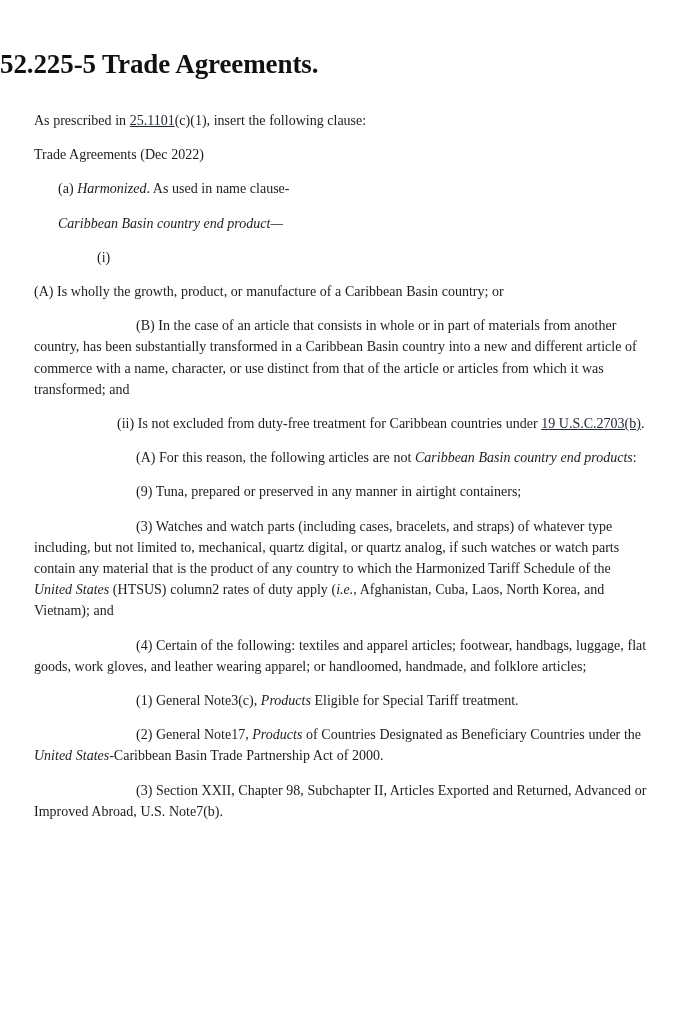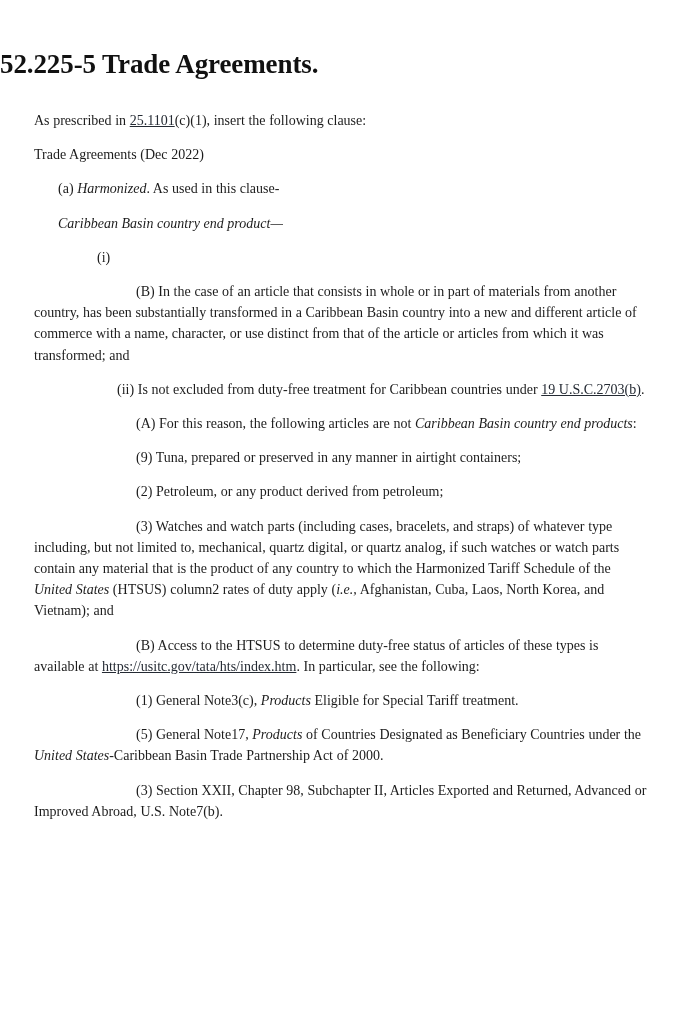--- a/index.html
+++ b/index.html
@@ -85,68 +85,68 @@
 
     <p class="para ind-0 body-start">
       <span>As prescribed in </span><a class="doclink">25.1101</a><span>(c)(1), insert the following clause:</span>
     </p>
 
     <p class="para ind-0 gap-top-sm">
       <span>Trade Agreements (Dec 2022)</span>
     </p>
 
     <p class="para ind-1 gap-top-sm">
-      <span>(a) </span><em class="it">Harmonized</em><span>. As used in this clause-</span>
+      <span>(a) </span><em class="it">Harmonized</em><span>. As used in name clause-</span>
     </p>
 
     <p class="para ind-1 gap-top-sm">
       <em class="it">Caribbean Basin country end product—</em>
     </p>
 
 
     <p class="para ind-3 gap-top-lg">
       <span>(i)</span>
     </p>
 
+    <p class="para ind-0 gap-top-md">
+      <span>(A) Is wholly the growth, product, or manufacture of a Caribbean Basin country; or</span>
+    </p>
 
     <p class="para ind-5 gap-top-sm">
       <span>(B) In the case of an article that consists in whole or in part of materials from another country, has been substantially transformed in a Caribbean Basin country into a new and different article of commerce with a name, character, or use distinct from that of the article or articles from which it was transformed; and</span>
     </p>
 
     <p class="para ind-4 gap-top-sm">
       <span>(ii) Is not excluded from duty-free treatment for Caribbean countries under </span><a class="doclink">19 U.S.C.2703(b)</a><span>.</span>
     </p>
 
     <p class="para ind-5 gap-top-sm">
       <span>(A) For this reason, the following articles are not </span><em class="it">Caribbean Basin country end products</em><span>:</span>
     </p>
 
     <p class="para ind-5 gap-top-sm">
       <span>(9) Tuna, prepared or preserved in any manner in airtight containers;</span>
     </p>
 
-    <p class="para ind-5 gap-top-sm">
-      <span>(2) Petroleum, or any product derived from petroleum;</span>
-    </p>
 
     <p class="para ind-5 gap-top-sm">
       <span>(3) Watches and watch parts (including cases, bracelets, and straps) of whatever type including, but not limited to, mechanical, quartz digital, or quartz analog, if such watches or watch parts contain any material that is the product of any country to which the Harmonized Tariff Schedule of the </span><em class="it">United States</em><span> (HTSUS) column2 rates of duty apply (</span><em class="it">i.e.,</em><span> Afghanistan, Cuba, Laos, North Korea, and Vietnam); and</span>
     </p>
 
+    <p class="para ind-5 gap-top-sm">
+      <span>(4) Certain of the following: textiles and apparel articles; footwear, handbags, luggage, flat goods, work gloves, and leather wearing apparel; or handloomed, handmade, and folklore articles;</span>
+    </p>
 
-    <p class="para ind-5 gap-top-sm">
-      <span>(B) Access to the HTSUS to determine duty-free status of articles of these types is available at </span><a class="doclink">https://usitc.gov/tata/hts/index.htm</a><span>. In particular, see the following:</span>
-    </p>
 
     <p class="para ind-5 gap-top-sm">
       <span>(1) General Note3(c), </span><em class="it">Products</em><span> Eligible for Special Tariff treatment.</span>
     </p>
 
     <p class="para ind-5 gap-top-sm">
-      <span>(5) General Note17, </span><em class="it">Products</em><span> of Countries Designated as Beneficiary Countries under the </span><em class="it">United States</em><span>-Caribbean Basin Trade Partnership Act of 2000.</span>
+      <span>(2) General Note17, </span><em class="it">Products</em><span> of Countries Designated as Beneficiary Countries under the </span><em class="it">United States</em><span>-Caribbean Basin Trade Partnership Act of 2000.</span>
     </p>
 
     <p class="para ind-5 gap-top-sm">
       <span>(3) Section XXII, Chapter 98, Subchapter II, Articles Exported and Returned, Advanced or Improved Abroad, U.S. Note7(b).</span>
     </p>
 
   </div>
 </div>
 
 </body></html>

